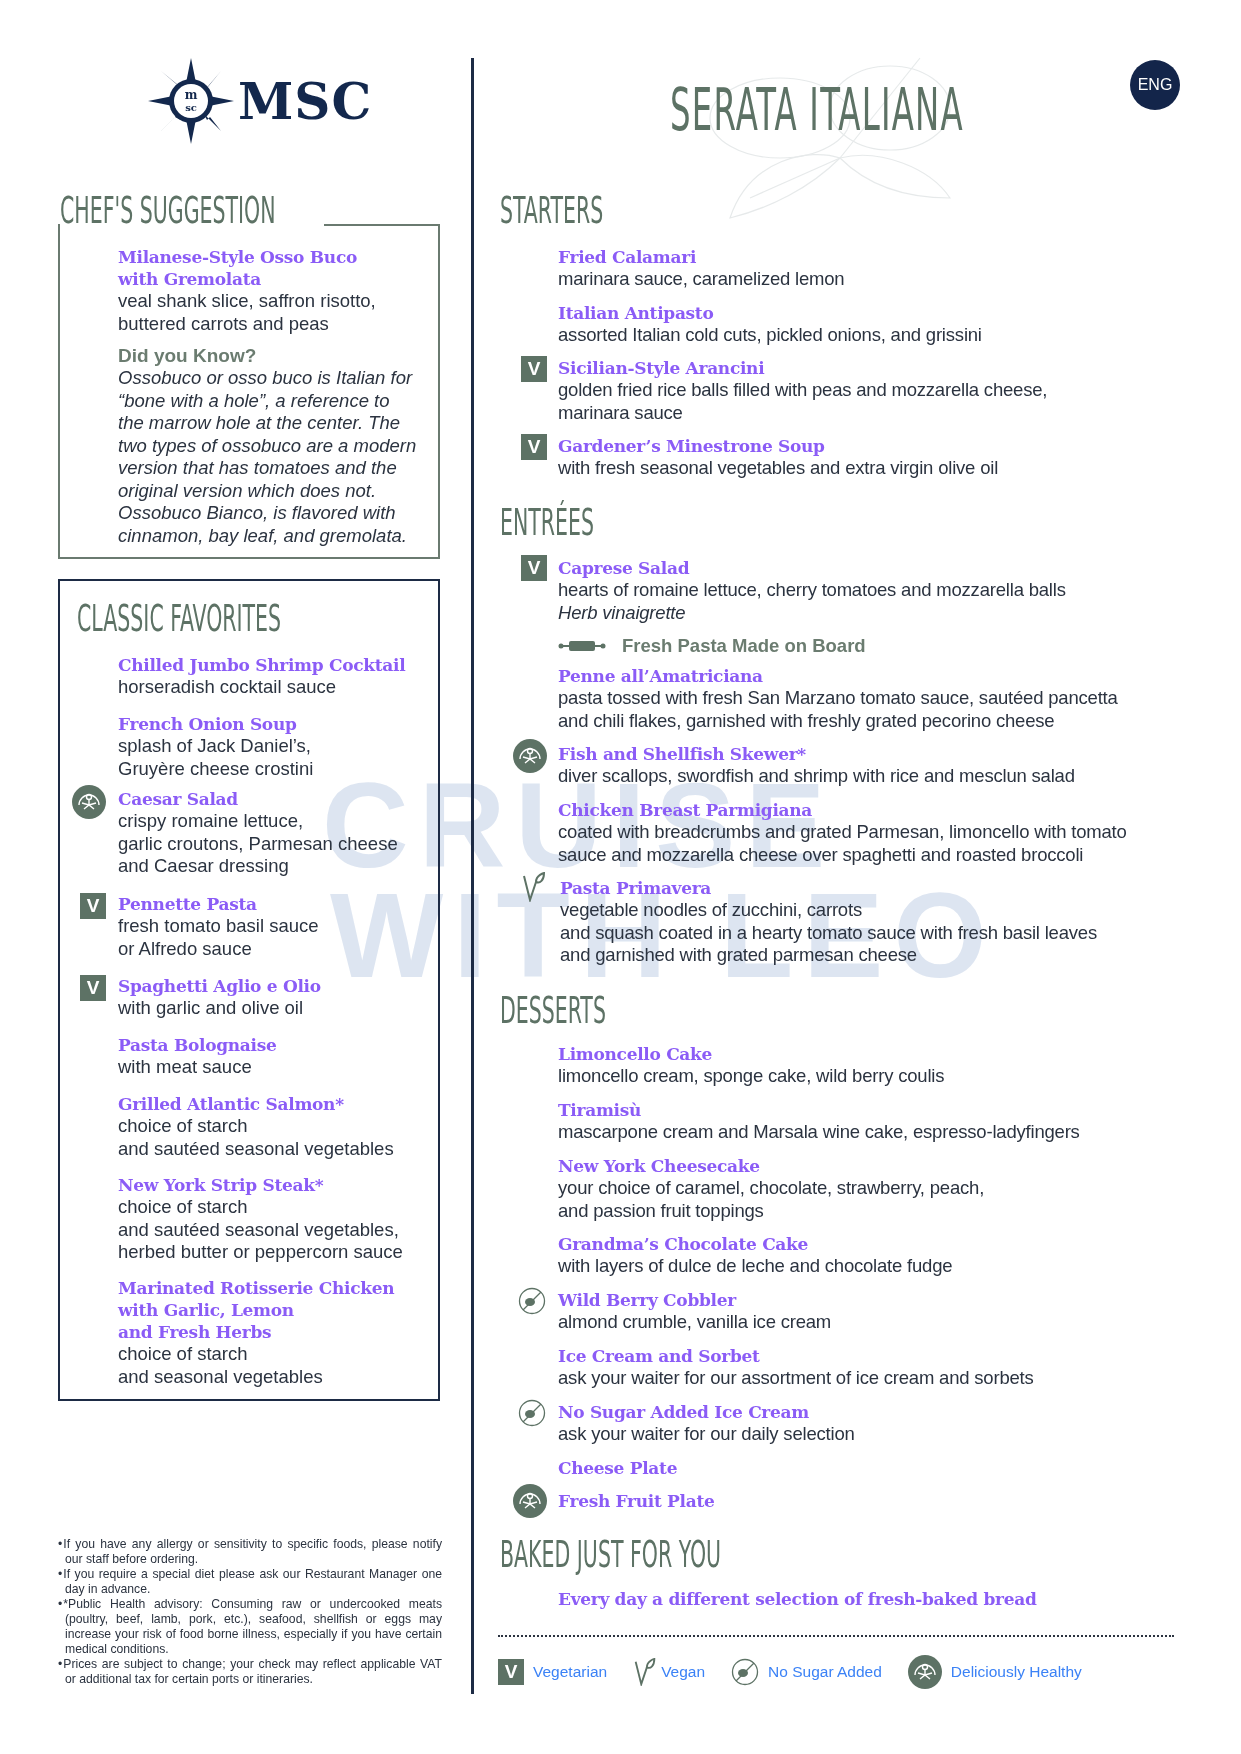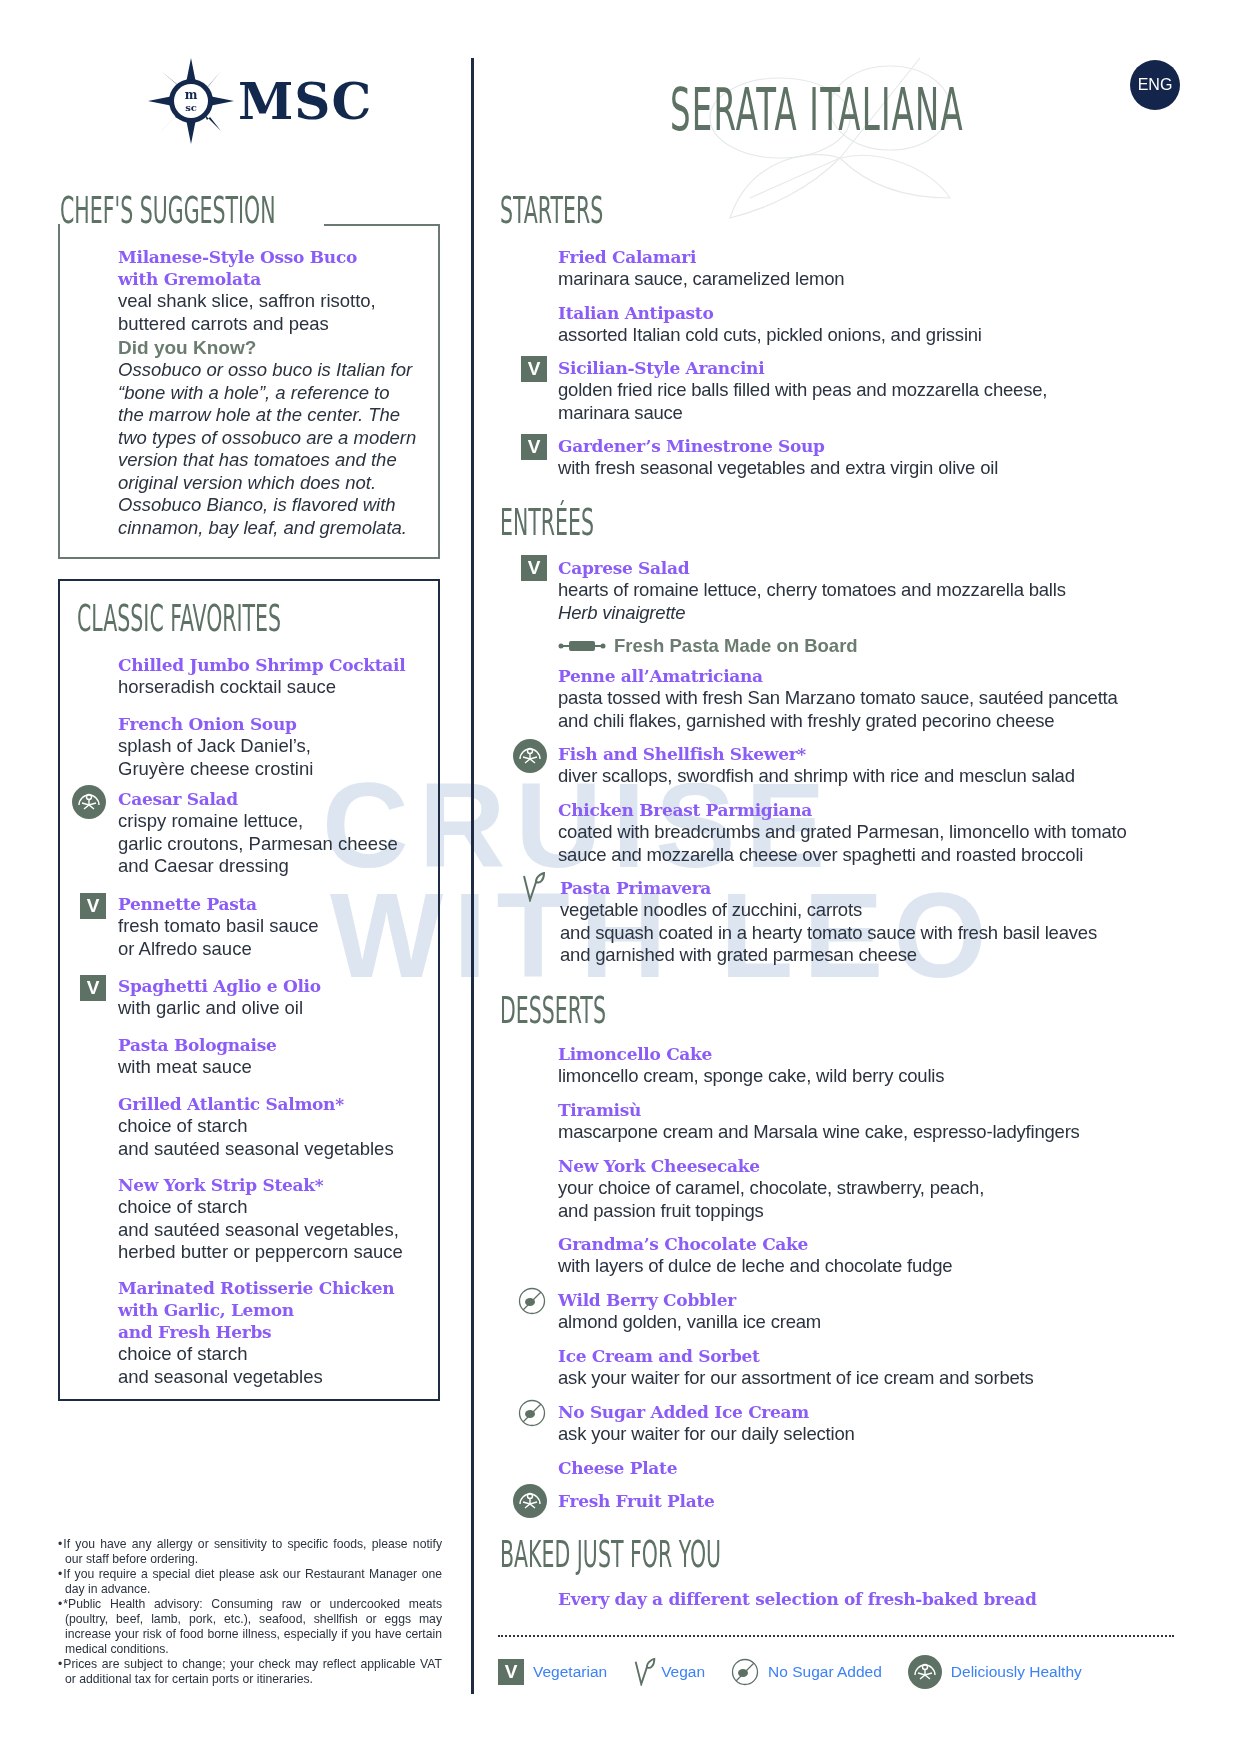--- a/index.html
+++ b/index.html
@@ -37,21 +37,21 @@
 
   .didyou { font-family: "Liberation Sans", sans-serif; font-weight: bold; font-size: 19px; color: #6b7c70; }
   .italic-desc { font-family: "Liberation Sans", sans-serif; font-style: italic; font-size: 18.5px; line-height: 22.5px; color: #2b3340; }
 
   
   .v-badge { position: absolute; width: 26px; height: 26px; background: #5d7265; color: #fff; font-family: "Liberation Sans", sans-serif; font-weight: bold; font-size: 19px; display: flex; align-items: center; justify-content: center; }
   .healthy-badge { position: absolute; width: 34px; height: 34px; border-radius: 50%; background: #5d7265; }
   .nosugar-badge { position: absolute; width: 28px; height: 28px; }
   .vegan-icon { position: absolute; width: 24px; height: 30px; }
 
-  .pasta-line { display: flex; align-items: center; gap: 6px; font-family: "Liberation Sans", sans-serif; font-weight: bold; font-size: 18.5px; color: #6b7c70; }
+  .pasta-line { display: flex; align-items: center; gap: 14px; font-family: "Liberation Sans", sans-serif; font-weight: bold; font-size: 18.5px; color: #6b7c70; }
 
   
   .watermark { position: absolute; font-family: "Liberation Sans", sans-serif; font-weight: bold; font-size: 120px; line-height: 110px; color: rgba(120,150,200,0.25); letter-spacing: 10px; pointer-events: none; }
 
   
   .foot { left: 58px; top: 1537px; width: 384px; font-family: "Liberation Sans", sans-serif; font-size: 12.2px; line-height: 15px; color: #2b3340; text-align: justify; }
   .foot li { list-style: none; padding-left: 7px; text-indent: -7px; }
   .foot li::before { content: "•"; margin-right: 1px; }
 
   .dotted { left: 498px; top: 1635px; width: 676px; height: 0; border-top: 2.5px dotted #2b3340; }
@@ -107,21 +107,21 @@
 
 <div class="section-title title-font" style="left:60px; top:188px; text-transform:uppercase;">Chef's Suggestion</div>
 <div class="abs chef-top-line"></div>
 <div class="abs chef-box"></div>
 
 <div class="item" style="left:118px; top:246px;">
   <div class="dish">Milanese-Style Osso Buco</div>
   <div class="dish">with Gremolata</div>
   <div class="desc">veal shank slice, saffron risotto,</div>
   <div class="desc">buttered carrots and peas</div>
-  <div class="didyou" style="margin-top:2px;">Did you Know?</div>
+  <div class="didyou" style="margin-top:10px;">Did you Know?</div>
   <div class="italic-desc">
     <div>Ossobuco or osso buco is Italian for</div>
     <div>“bone with a hole”, a reference to</div>
     <div>the marrow hole at the center. The</div>
     <div>two types of ossobuco are a modern</div>
     <div>version that has tomatoes and the</div>
     <div>original version which does not.</div>
     <div>Ossobuco Bianco, is flavored with</div>
     <div>cinnamon, bay leaf, and gremolata.</div>
   </div>
@@ -305,21 +305,21 @@
   <div class="desc-cond">with layers of dulce de leche and chocolate fudge</div>
 </div>
 
 <svg class="nosugar-badge" style="left:518px; top:1287px;" viewBox="0 0 28 28">
   <circle cx="14" cy="14" r="12.5" fill="none" stroke="#5d7265" stroke-width="1.3"></circle>
   <ellipse cx="12" cy="15" rx="5" ry="4" fill="#5d7265"></ellipse>
   <line x1="5" y1="23" x2="23" y2="5" stroke="#5d7265" stroke-width="1.3"></line>
 </svg>
 <div class="item" style="left:558px; top:1289px;">
   <div class="dish">Wild Berry Cobbler</div>
-  <div class="desc-cond">almond golden, vanilla ice cream</div>
+  <div class="desc-cond">almond crumble, vanilla ice cream</div>
 </div>
 <div class="item" style="left:558px; top:1345px;">
   <div class="dish">Ice Cream and Sorbet</div>
   <div class="desc-cond">ask your waiter for our assortment of ice cream and sorbets</div>
 </div>
 <svg class="nosugar-badge" style="left:518px; top:1399px;" viewBox="0 0 28 28">
   <circle cx="14" cy="14" r="12.5" fill="none" stroke="#5d7265" stroke-width="1.3"></circle>
   <ellipse cx="12" cy="15" rx="5" ry="4" fill="#5d7265"></ellipse>
   <line x1="5" y1="23" x2="23" y2="5" stroke="#5d7265" stroke-width="1.3"></line>
 </svg>

